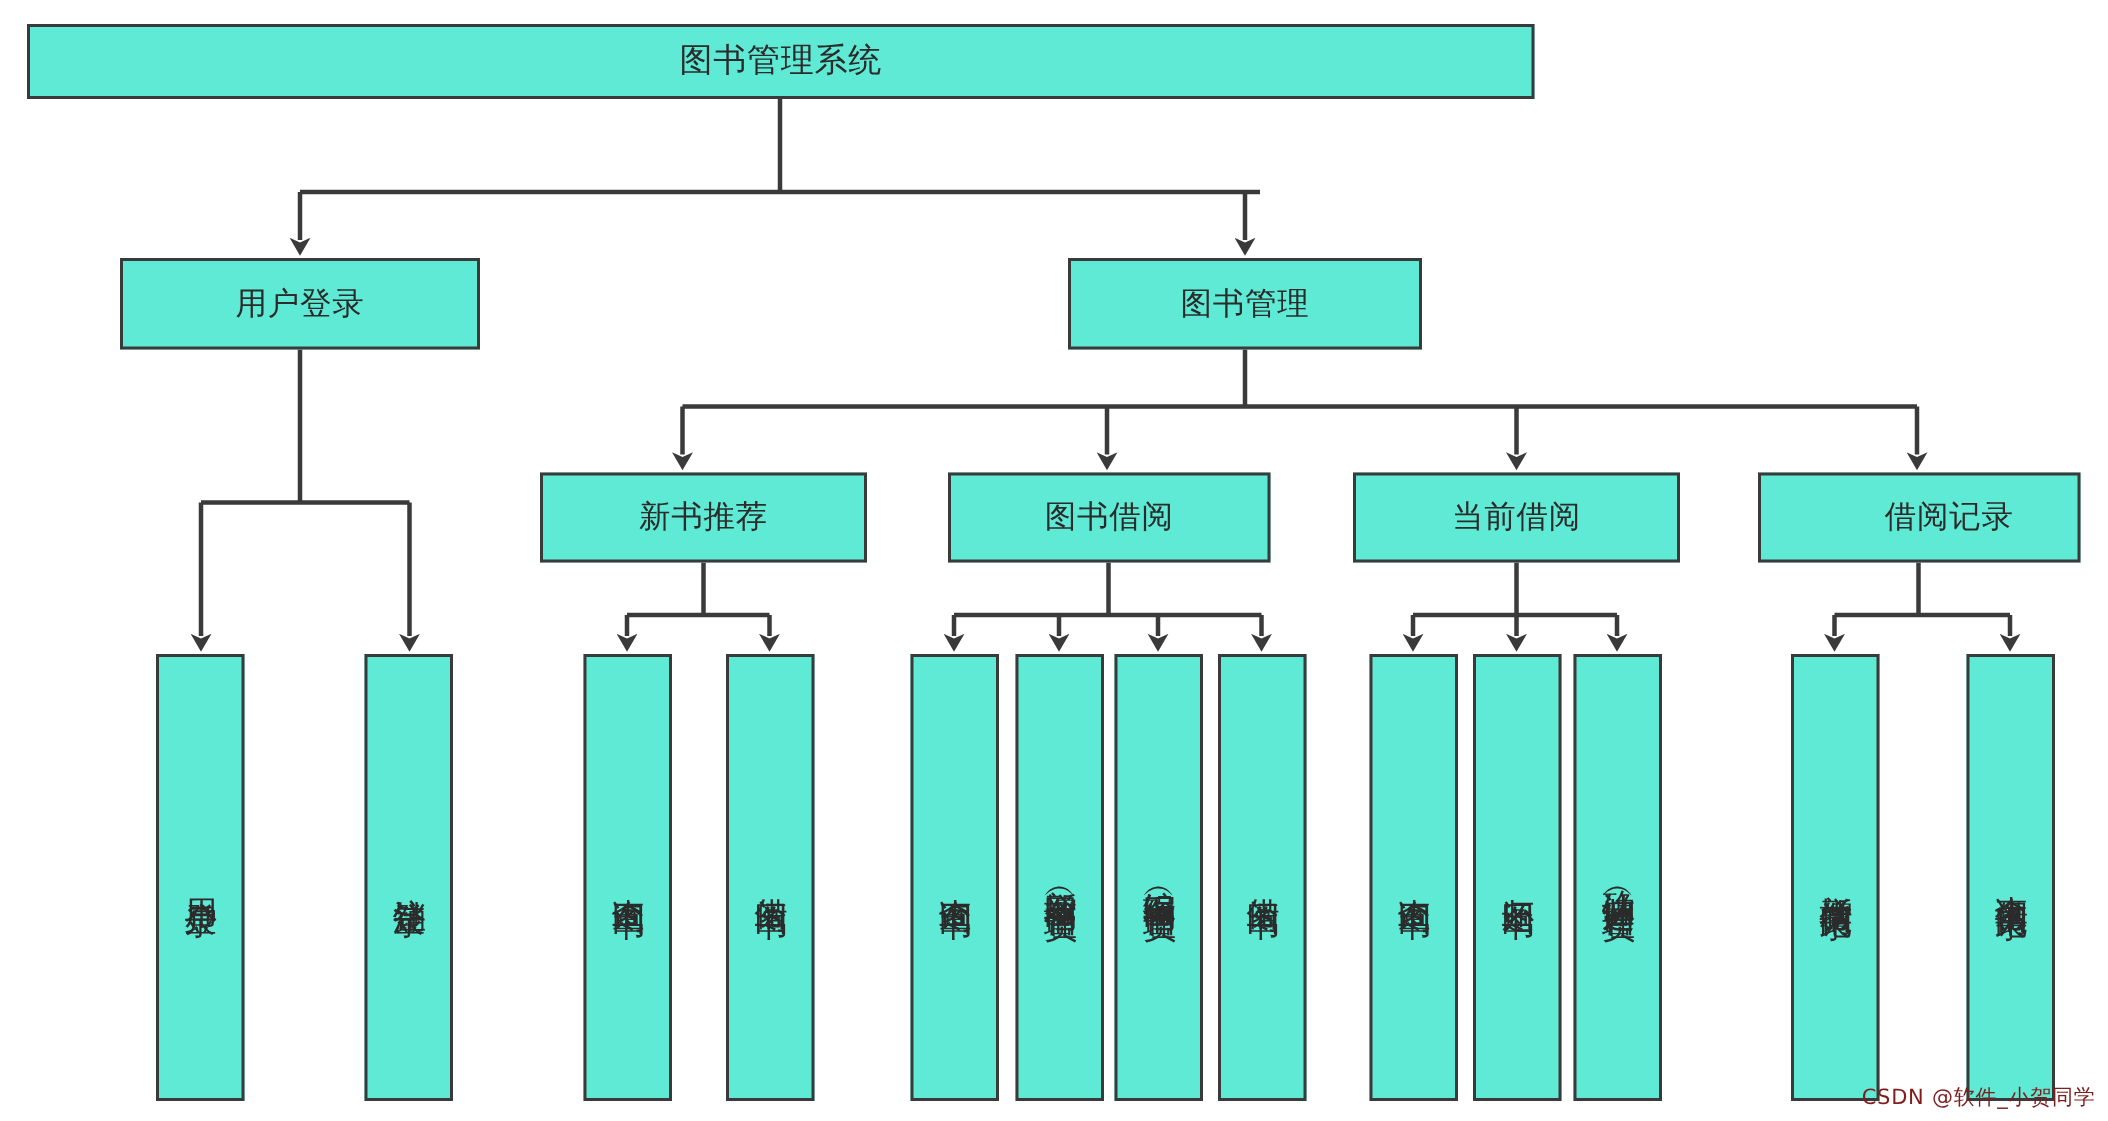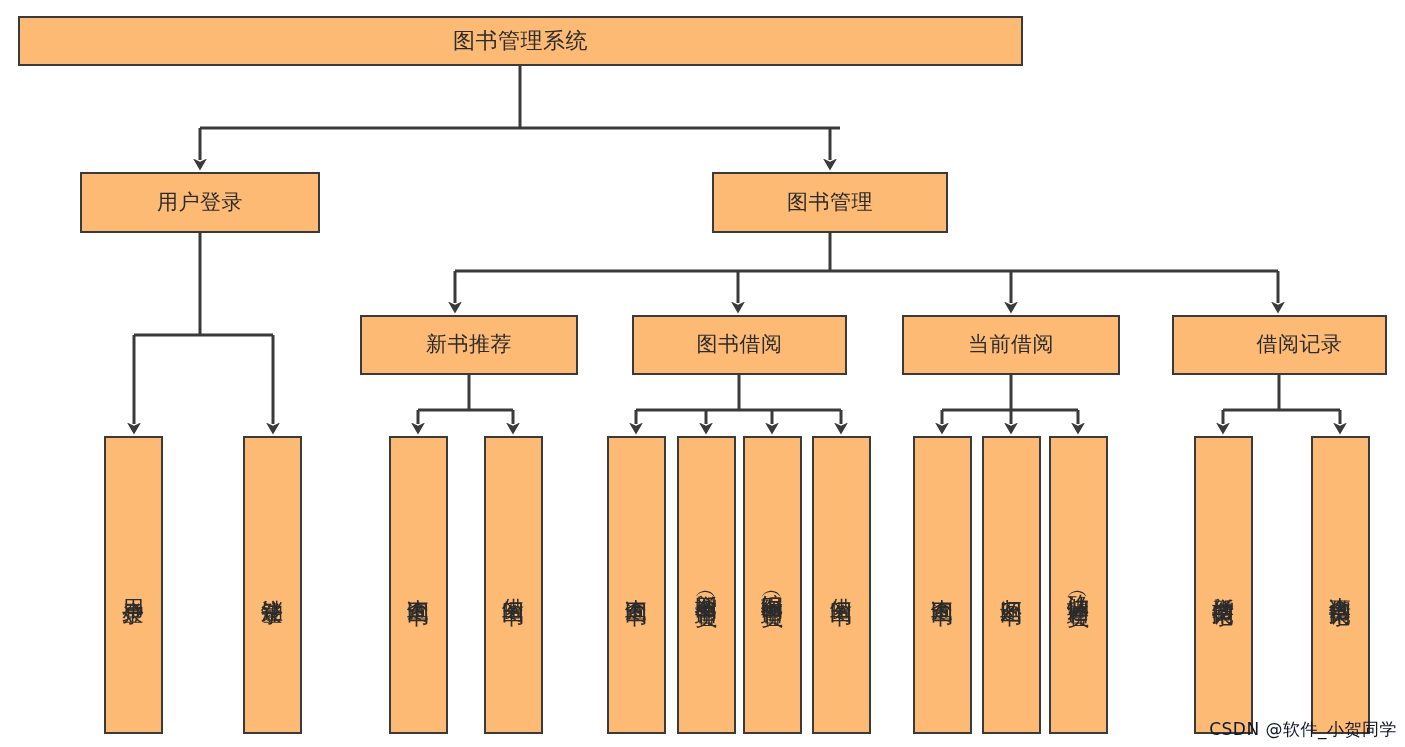--- a/index.html
+++ b/index.html
@@ -24,21 +24,21 @@
     position: absolute;
     left: 0;
     top: 0;
     width: 1405px;
     height: 747px;
     pointer-events: none;
   }
   .node {
     position: absolute;
     box-sizing: border-box;
-    background: #fdba74;
+    background: #5eead4;
     border: 2px solid #3a3a3a;
     display: flex;
     align-items: center;
     justify-content: center;
     color: #2b2b2b;
     line-height: 1.12;
     overflow: hidden;
   }
   .node.horiz {
     font-size: 21px;
@@ -61,22 +61,22 @@
   .node.leaf .vtext {
     writing-mode: vertical-rl;
     text-orientation: upright;
     display: block;
     line-height: 1.05;
   }
   .watermark {
     position: absolute;
     right: 8px;
     bottom: 6px;
-    font-size: 17px;
-    color: #0f172a;
+    font-size: 14px;
+    color: #7f1d1d;
     white-space: nowrap;
     letter-spacing: 0.5px;
     z-index: 5;
   }
 </style>
 </head>
 <body>
 
 <div id="diagram-root">
 

